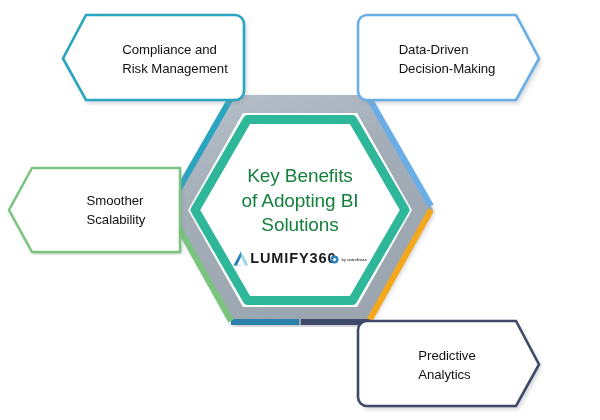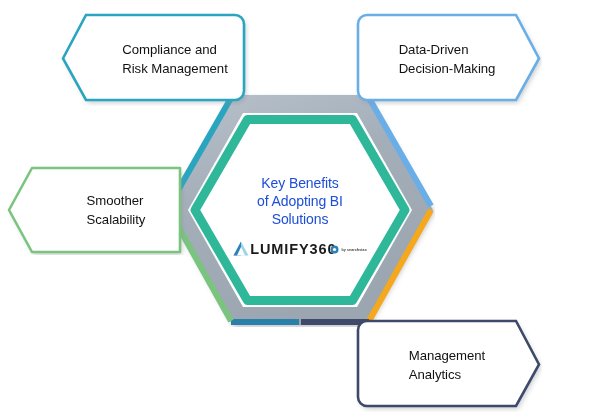--- a/index.html
+++ b/index.html
@@ -36,24 +36,24 @@
     top: 93px;
     width: 270px;
     height: 234px;
     display: flex;
     flex-direction: column;
     align-items: center;
     justify-content: center;
     pointer-events: none;
   }
   #hex-title {
-    font-size: 14px;
+    font-size: 19px;
     line-height: 1.30;
     font-weight: 400;
-    color: #1d4ed8;
+    color: #15803d;
     text-align: center;
     letter-spacing: -0.1px;
     white-space: pre-line;
     margin-top: 10px;
   }
 
   
   #logo {
     margin-top: 13px;
     display: flex;
@@ -222,17 +222,17 @@
   <div class="callout pt-right" id="box-br">
     <svg width="190" height="94" viewBox="0 0 190 94" xmlns="http://www.w3.org/2000/svg">
       <defs>
         <filter id="sh-br" x="-20%" y="-20%" width="145%" height="150%">
           <feDropShadow dx="2" dy="3" stdDeviation="2.4" flood-color="#8a8f96" flood-opacity="0.45"></feDropShadow>
         </filter>
       </defs>
       <path d="M164,3 H15 a9,9 0 0 0 -9,9 V79 a9,9 0 0 0 9,9 H164 L187,46.5 Z" fill="#ffffff" filter="url(#sh-br)"></path>
       <path d="M164,3 H15 a9,9 0 0 0 -9,9 V79 a9,9 0 0 0 9,9 H164 L187,46.5 Z" fill="none" stroke="#3f4a6b" stroke-width="2.6"></path>
     </svg>
-    <div class="label">Management
+    <div class="label">Predictive
 Analytics</div>
   </div>
 
 </div>
 
 </body></html>

